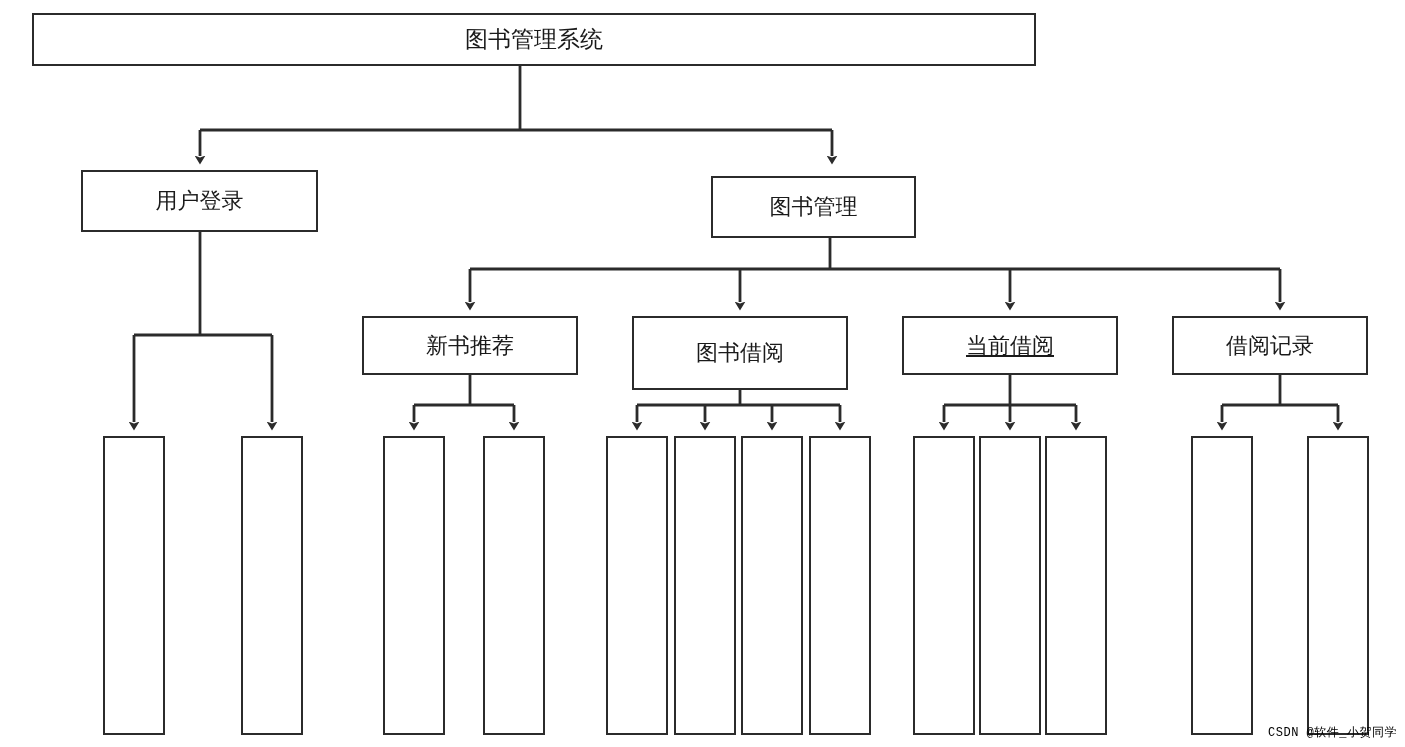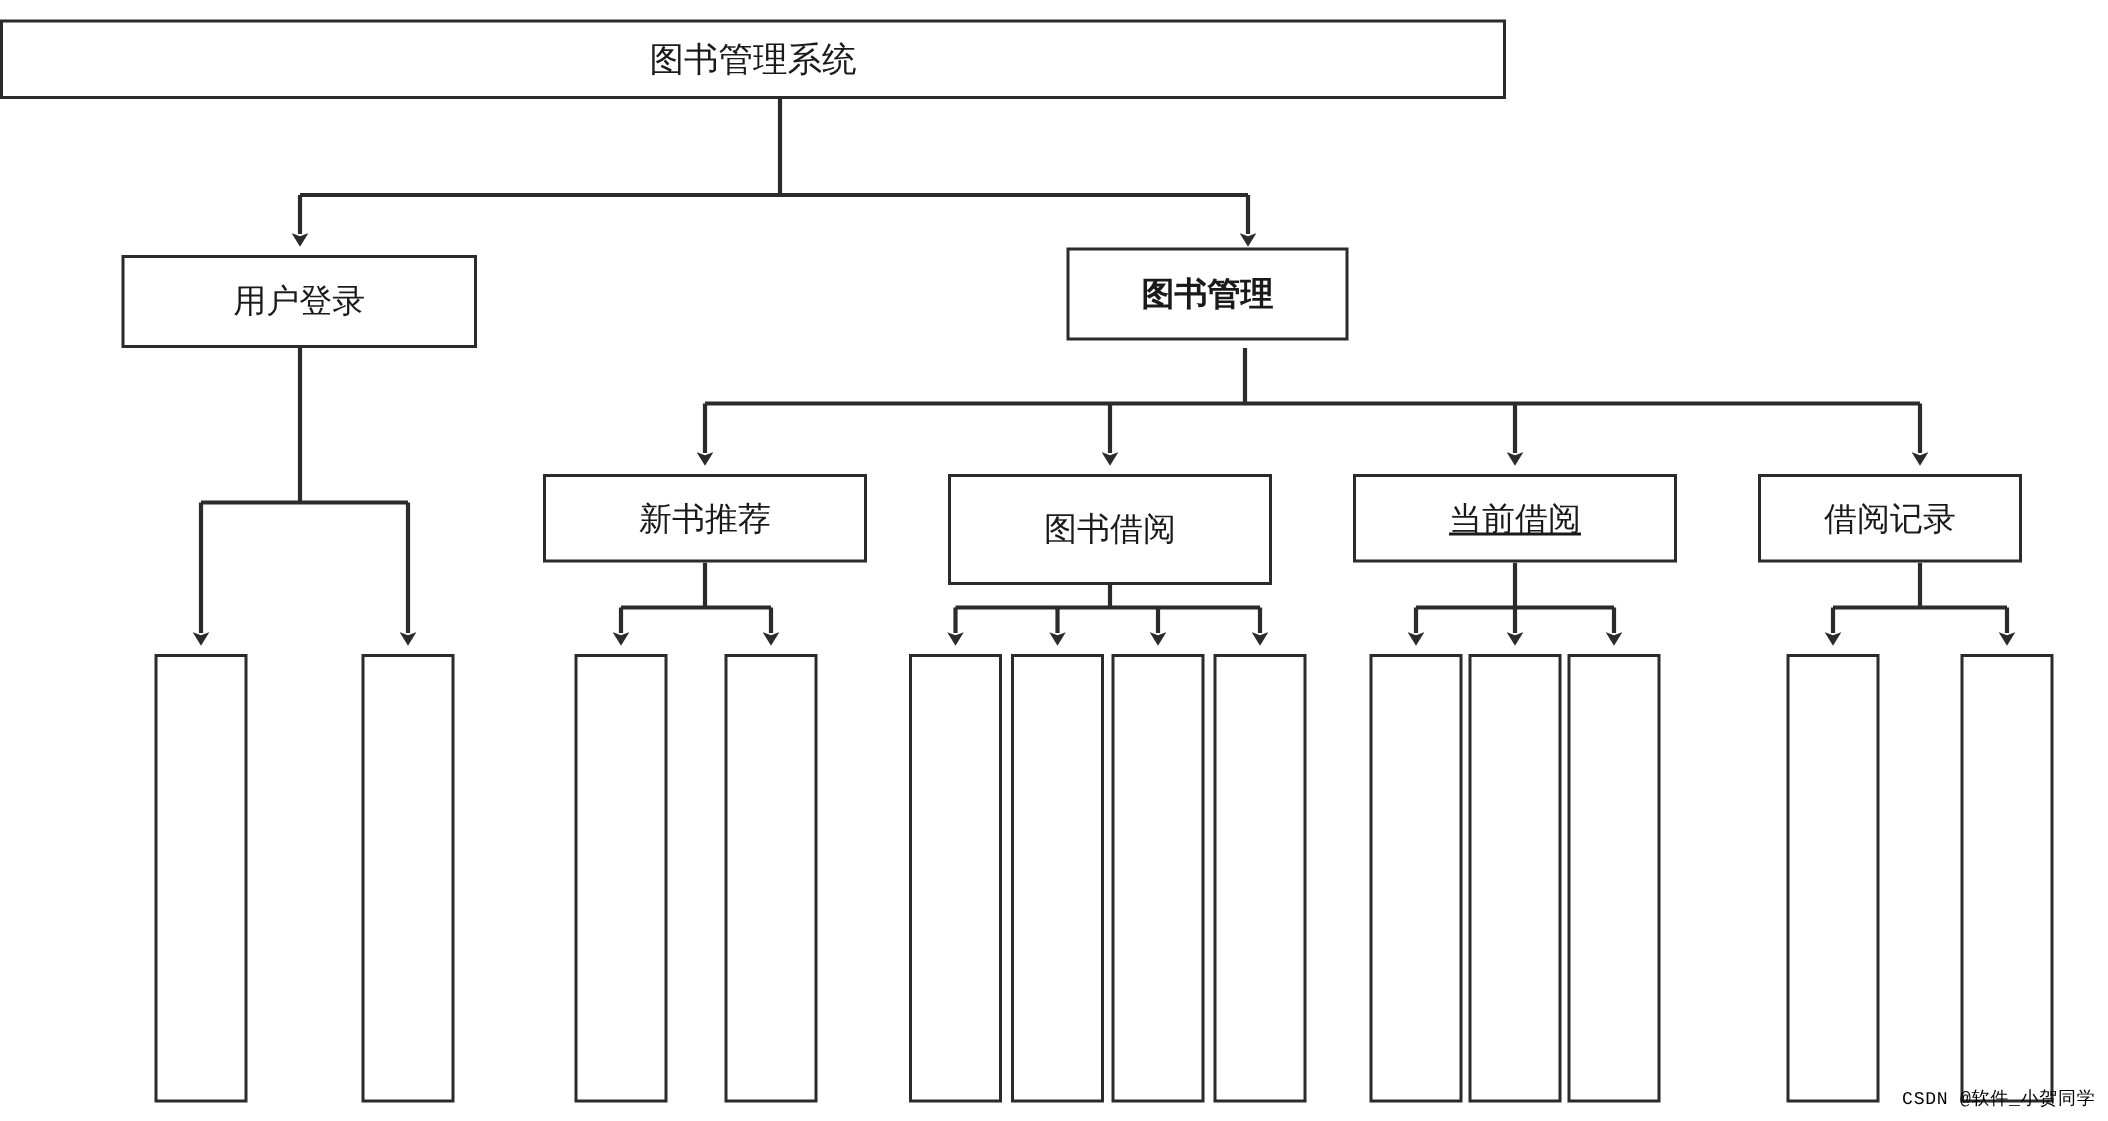--- a/index.html
+++ b/index.html
@@ -77,41 +77,41 @@
       <path d="M1010,405 L1010,422" marker-end="url(#arrow)"></path>
       <path d="M1076,405 L1076,422" marker-end="url(#arrow)"></path>
 
       <path d="M1280,375 L1280,405"></path>
       <path d="M1222,405 L1338,405"></path>
       <path d="M1222,405 L1222,422" marker-end="url(#arrow)"></path>
       <path d="M1338,405 L1338,422" marker-end="url(#arrow)"></path>
     </g>
   </svg>
 
-  <div class="node node-root" style="left:0;top:13px;width:1004px;height:53px;">
+  <div class="node node-root" style="left:32px;top:13px;width:1004px;height:53px;">
     <span>图书管理系统</span>
   </div>
 
   <div class="node node-l2" style="left:81px;top:170px;width:237px;height:62px;">
     <span>用户登录</span>
   </div>
-  <div class="node node-l2" style="left:711px;top:165px;width:188px;height:62px;font-weight:bold;">
+  <div class="node node-l2" style="left:711px;top:176px;width:205px;height:62px;">
     <span>图书管理</span>
   </div>
 
   <div class="node node-l3" style="left:362px;top:316px;width:216px;height:59px;">
     <span>新书推荐</span>
   </div>
   <div class="node node-l3" style="left:632px;top:316px;width:216px;height:74px;">
     <span>图书借阅</span>
   </div>
   <div class="node node-l3" style="left:902px;top:316px;width:216px;height:59px;text-decoration:underline;">
     <span>当前借阅</span>
   </div>
-  <div class="node node-l3" style="left:1172px;top:316px;width:176px;height:59px;font-family:Liberation Mono, monospace;">
+  <div class="node node-l3" style="left:1172px;top:316px;width:196px;height:59px;font-family:Liberation Mono, monospace;">
     <span>借阅记录</span>
   </div>
 
   <div class="leaf" style="left:103px;top:436px;width:62px;height:299px;">
     <span class="vtext">用户登录</span>
   </div>
   <div class="leaf" style="left:241px;top:436px;width:62px;height:299px;">
     <span class="vtext">注销登录</span>
   </div>
 

